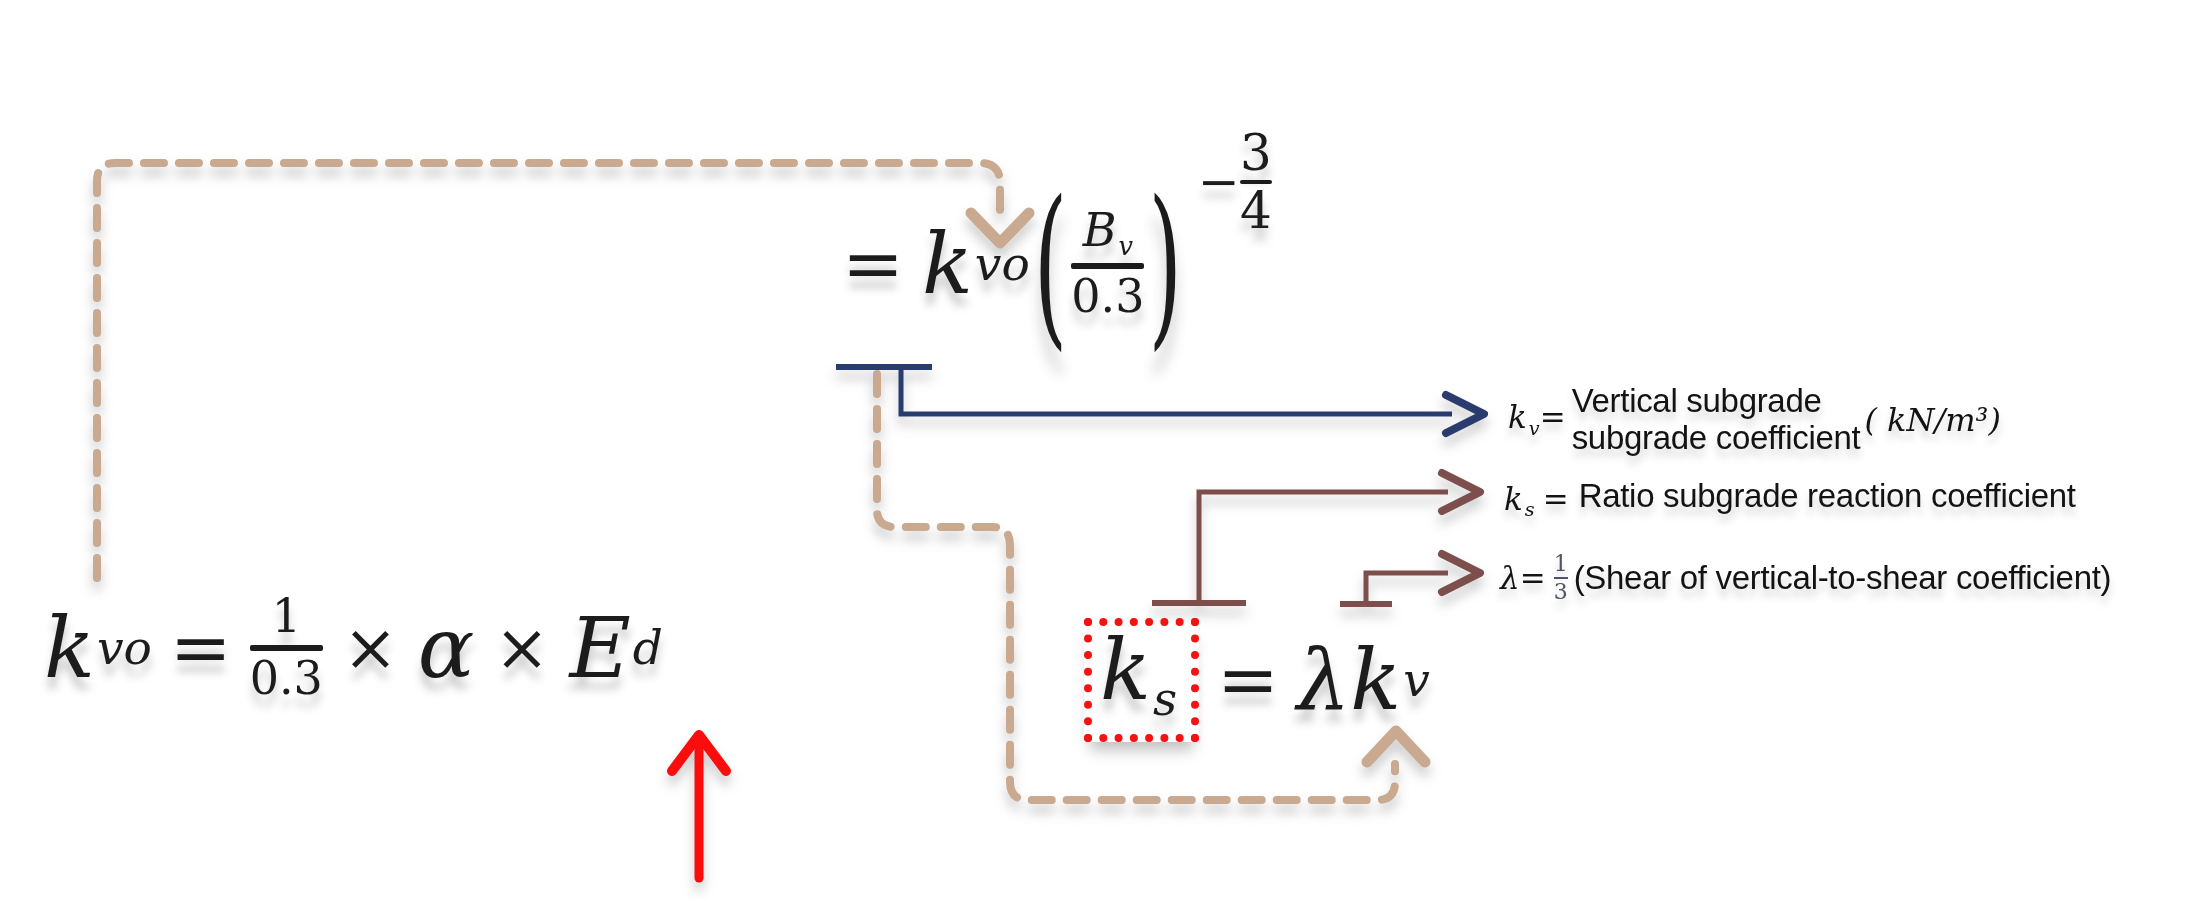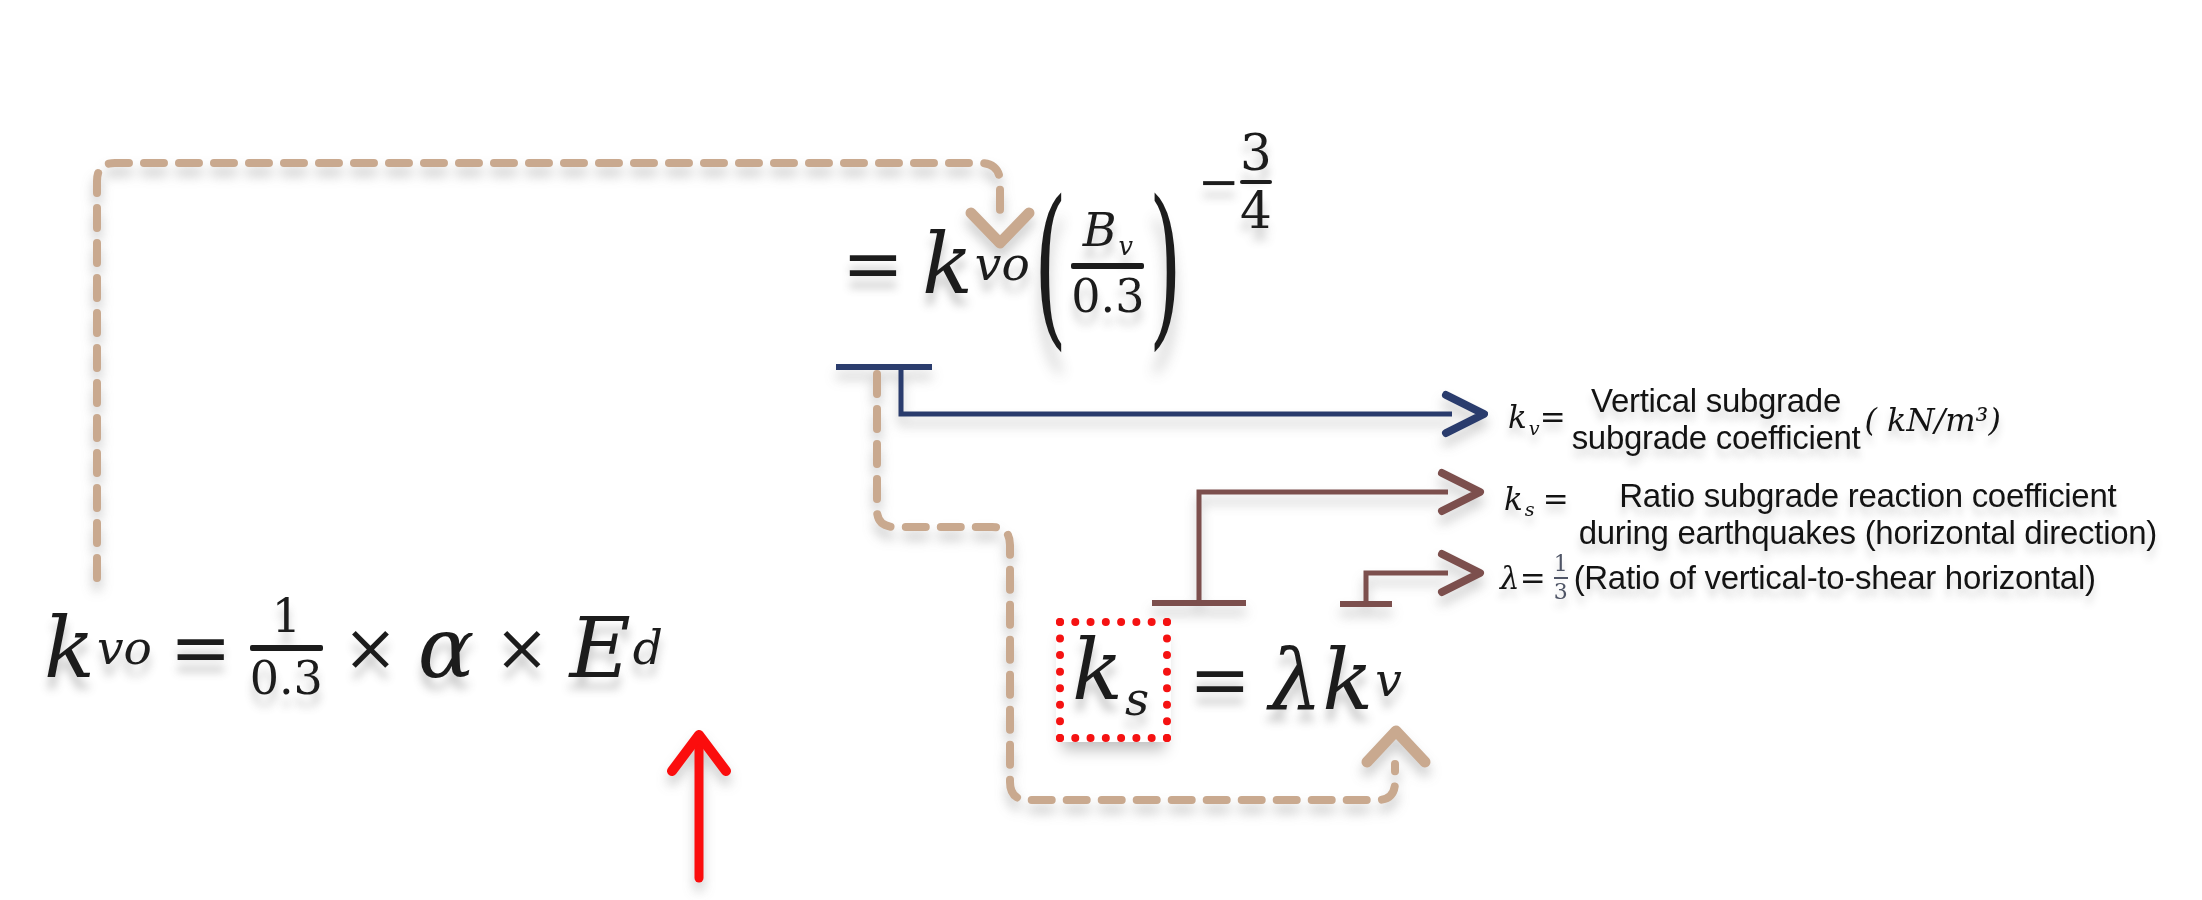--- a/index.html
+++ b/index.html
@@ -35,21 +35,21 @@
   .exp{display:inline-flex;align-items:center;transform:translateY(-82px);font-size:50px;margin-left:12px;}
   .exp .frac{font-size:50px;line-height:1.0;}
   .exp .fline{height:4px;margin:2px 0;}
   
   .ann{
     position:absolute;display:flex;color:#131313;
     text-shadow:0 8px 7px rgba(90,90,90,.25);white-space:nowrap;margin-left:12px;
   }
   .ann-term{font-size:31px;line-height:1;}
   .ann-term .sub{font-size:.62em;}
-  .ann-desc{font-size:33px;line-height:1.12;letter-spacing:-0.3px;text-align:center;}
+  .ann-desc{font-size:33px;line-height:1.12;letter-spacing:-0.3px;}
   .ann-unit{font-size:32px;margin-left:4px;}
   .sfrac{
     display:inline-flex;flex-direction:column;align-items:center;
     font-size:22px;line-height:1;color:#4f5566;font-style:normal;
     font-family:"DejaVu Serif","Liberation Serif",serif;margin:0 6px 0 8px;
   }
   .sfrac .fline{align-self:stretch;height:2px;background:#4f5566;margin:2px 0;}
 </style>
 </head>
 <body>
@@ -110,48 +110,47 @@
       <span class="fline"></span>
       <span class="up">0.3</span>
     </span>
     <span class="times">×</span>
     <span>α</span>
     <span class="times">×</span>
     <span>E</span>
       <span class="sub">d</span>
   </div>
 
-  <div class="formula f-main math" style="left:1056px;top:618px;text-align:right;">
+  <div class="formula f-main math" style="left:1084px;top:618px;text-align:right;">
     <span class="kbox"><span>k</span><span class="sub">s</span></span>
     <span class="eq">=</span>
     <span>λ</span>
       <span>k</span>
       <span class="sub">v</span>
   </div>
 
   <div class="ann" style="left:1496px;top:383px;align-items:center;">
     <span class="math ann-term"><span>k</span><span class="sub">v</span><span class="up">=</span></span>
     <span class="ann-desc" style="margin-left:6px;">
       <div>Vertical subgrade</div>
       <div>subgrade coefficient</div>
     </span>
     <span class="math ann-unit">( kN/m³)</span>
   </div>
 
   <div class="ann" style="left:1492px;top:478px;align-items:flex-start;">
     <span class="math ann-term" style="margin-top:6px;"><span>k</span><span class="sub">s</span><span class="up" style="margin-left:8px;">=</span></span>
     <span class="ann-desc" style="margin-left:10px;">
       <div>Ratio subgrade reaction coefficient</div>
-      <div>during earthquakes (horizontal direction)</div>
     </span>
   </div>
 
   <div class="ann" style="left:1488px;top:553px;align-items:center;">
     <span class="math ann-term">λ=</span>
     <span class="sfrac">
       <span>1</span>
       <span class="fline"></span>
       <span>3</span>
     </span>
-    <span class="ann-desc">(Ratio of vertical-to-shear horizontal)</span>
+    <span class="ann-desc">(Shear of vertical-to-shear coefficient)</span>
   </div>
 
 </div>
 
 </body></html>

